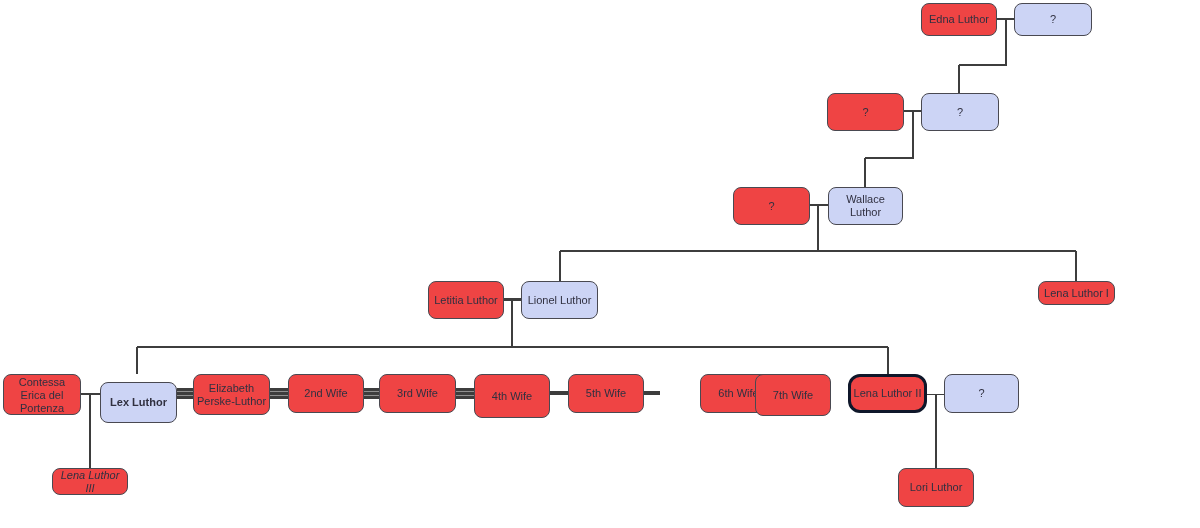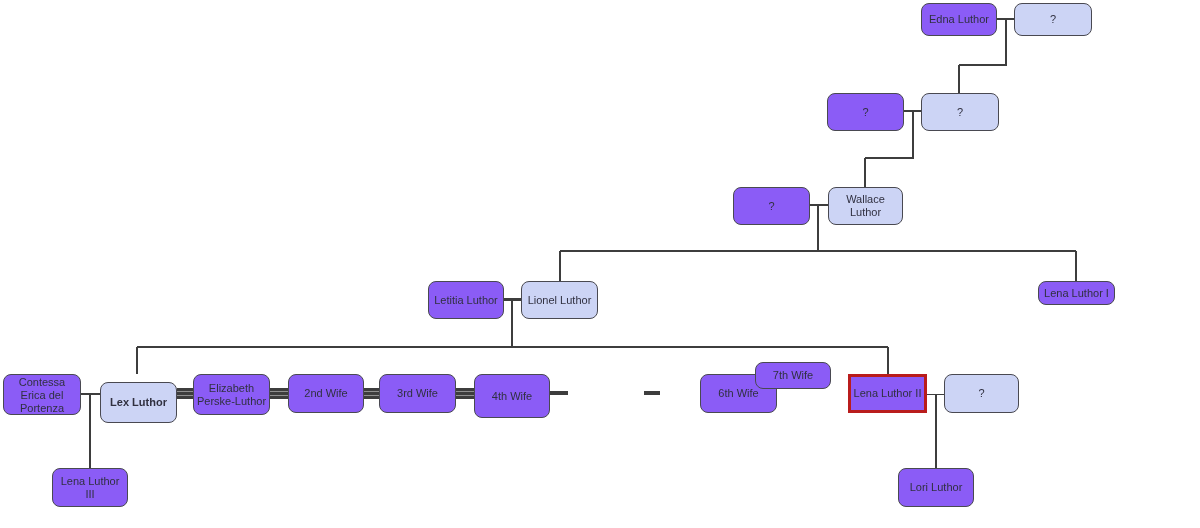--- a/index.html
+++ b/index.html
@@ -19,24 +19,24 @@
     align-items:center;
     justify-content:center;
     text-align:center;
     font-size:11px;
     line-height:13px;
     color:#303040;
     overflow:hidden;
     z-index:2;
   }
   .person span{white-space:pre;}
-  .female{background:#8b5cf6;}
+  .female{background:#ef4444;}
   .male{background:#ccd4f5;}
   .bold{font-weight:bold;margin-top:8px;}
-  .selected{border:3px solid #b91c1c;border-radius:0;}
+  .selected{border:3px solid #0f172a;border-radius:12px;}
   .p-contessa{align-items:flex-start;padding-top:1px;}
   .conn{position:absolute;z-index:1;}
   .c-thin{height:1px;background:#3d3d3d;}
   .c-single{height:2px;background:#3d3d3d;}
   .c-thick{height:3px;background:#3d3d3d;}
   .c-xthick{height:4px;background:#3d3d3d;}
   .c-triple{
     height:11px;
     background:linear-gradient(to bottom,
       #3d3d3d 0px,#3d3d3d 3px,
@@ -122,32 +122,35 @@
     </div>
     <div class="person female p-wife-2" style="left: 288px; top: 374px; width: 76px; height: 39px;">
       <span>2nd Wife</span>
     </div>
     <div class="person female p-wife-3" style="left: 379px; top: 374px; width: 77px; height: 39px;">
       <span>3rd Wife</span>
     </div>
     <div class="person female p-wife-4" style="left: 474px; top: 374px; width: 76px; height: 44px;">
       <span>4th Wife</span>
     </div>
+    <div class="person female p-wife-5" style="left: 568px; top: 374px; width: 76px; height: 39px;">
+      <span>5th Wife</span>
+    </div>
     <div class="person female p-wife-6" style="left: 660px; top: 374px; width: 77px; height: 39px; margin-left: 40px;">
       <span>6th Wife</span>
     </div>
-    <div class="person female p-wife-7" style="left: 755px; top: 362px; width: 76px; height: 27px; text-align: right;">
+    <div class="person female p-wife-7" style="left: 755px; top: 374px; width: 76px; height: 42px; text-align: right;">
       <span>7th Wife</span>
     </div>
     <div class="person female selected p-lena-2" style="left: 848px; top: 374px; width: 79px; height: 39px;">
       <span>Lena Luthor II</span>
     </div>
     <div class="person male p-lena-2-spouse" style="left: 944px; top: 374px; width: 75px; height: 39px;">
       <span>?</span>
     </div>
-    <div class="person female p-lena-3" style="left: 52px; top: 468px; width: 76px; height: 39px;">
+    <div class="person female p-lena-3" style="left: 52px; top: 468px; width: 76px; height: 27px; font-style: italic;">
       <span>Lena Luthor
 III</span>
     </div>
     <div class="person female p-lori" style="left: 898px; top: 468px; width: 76px; height: 39px;">
       <span>Lori Luthor</span>
     </div>
   </div>
 
 </body></html>

